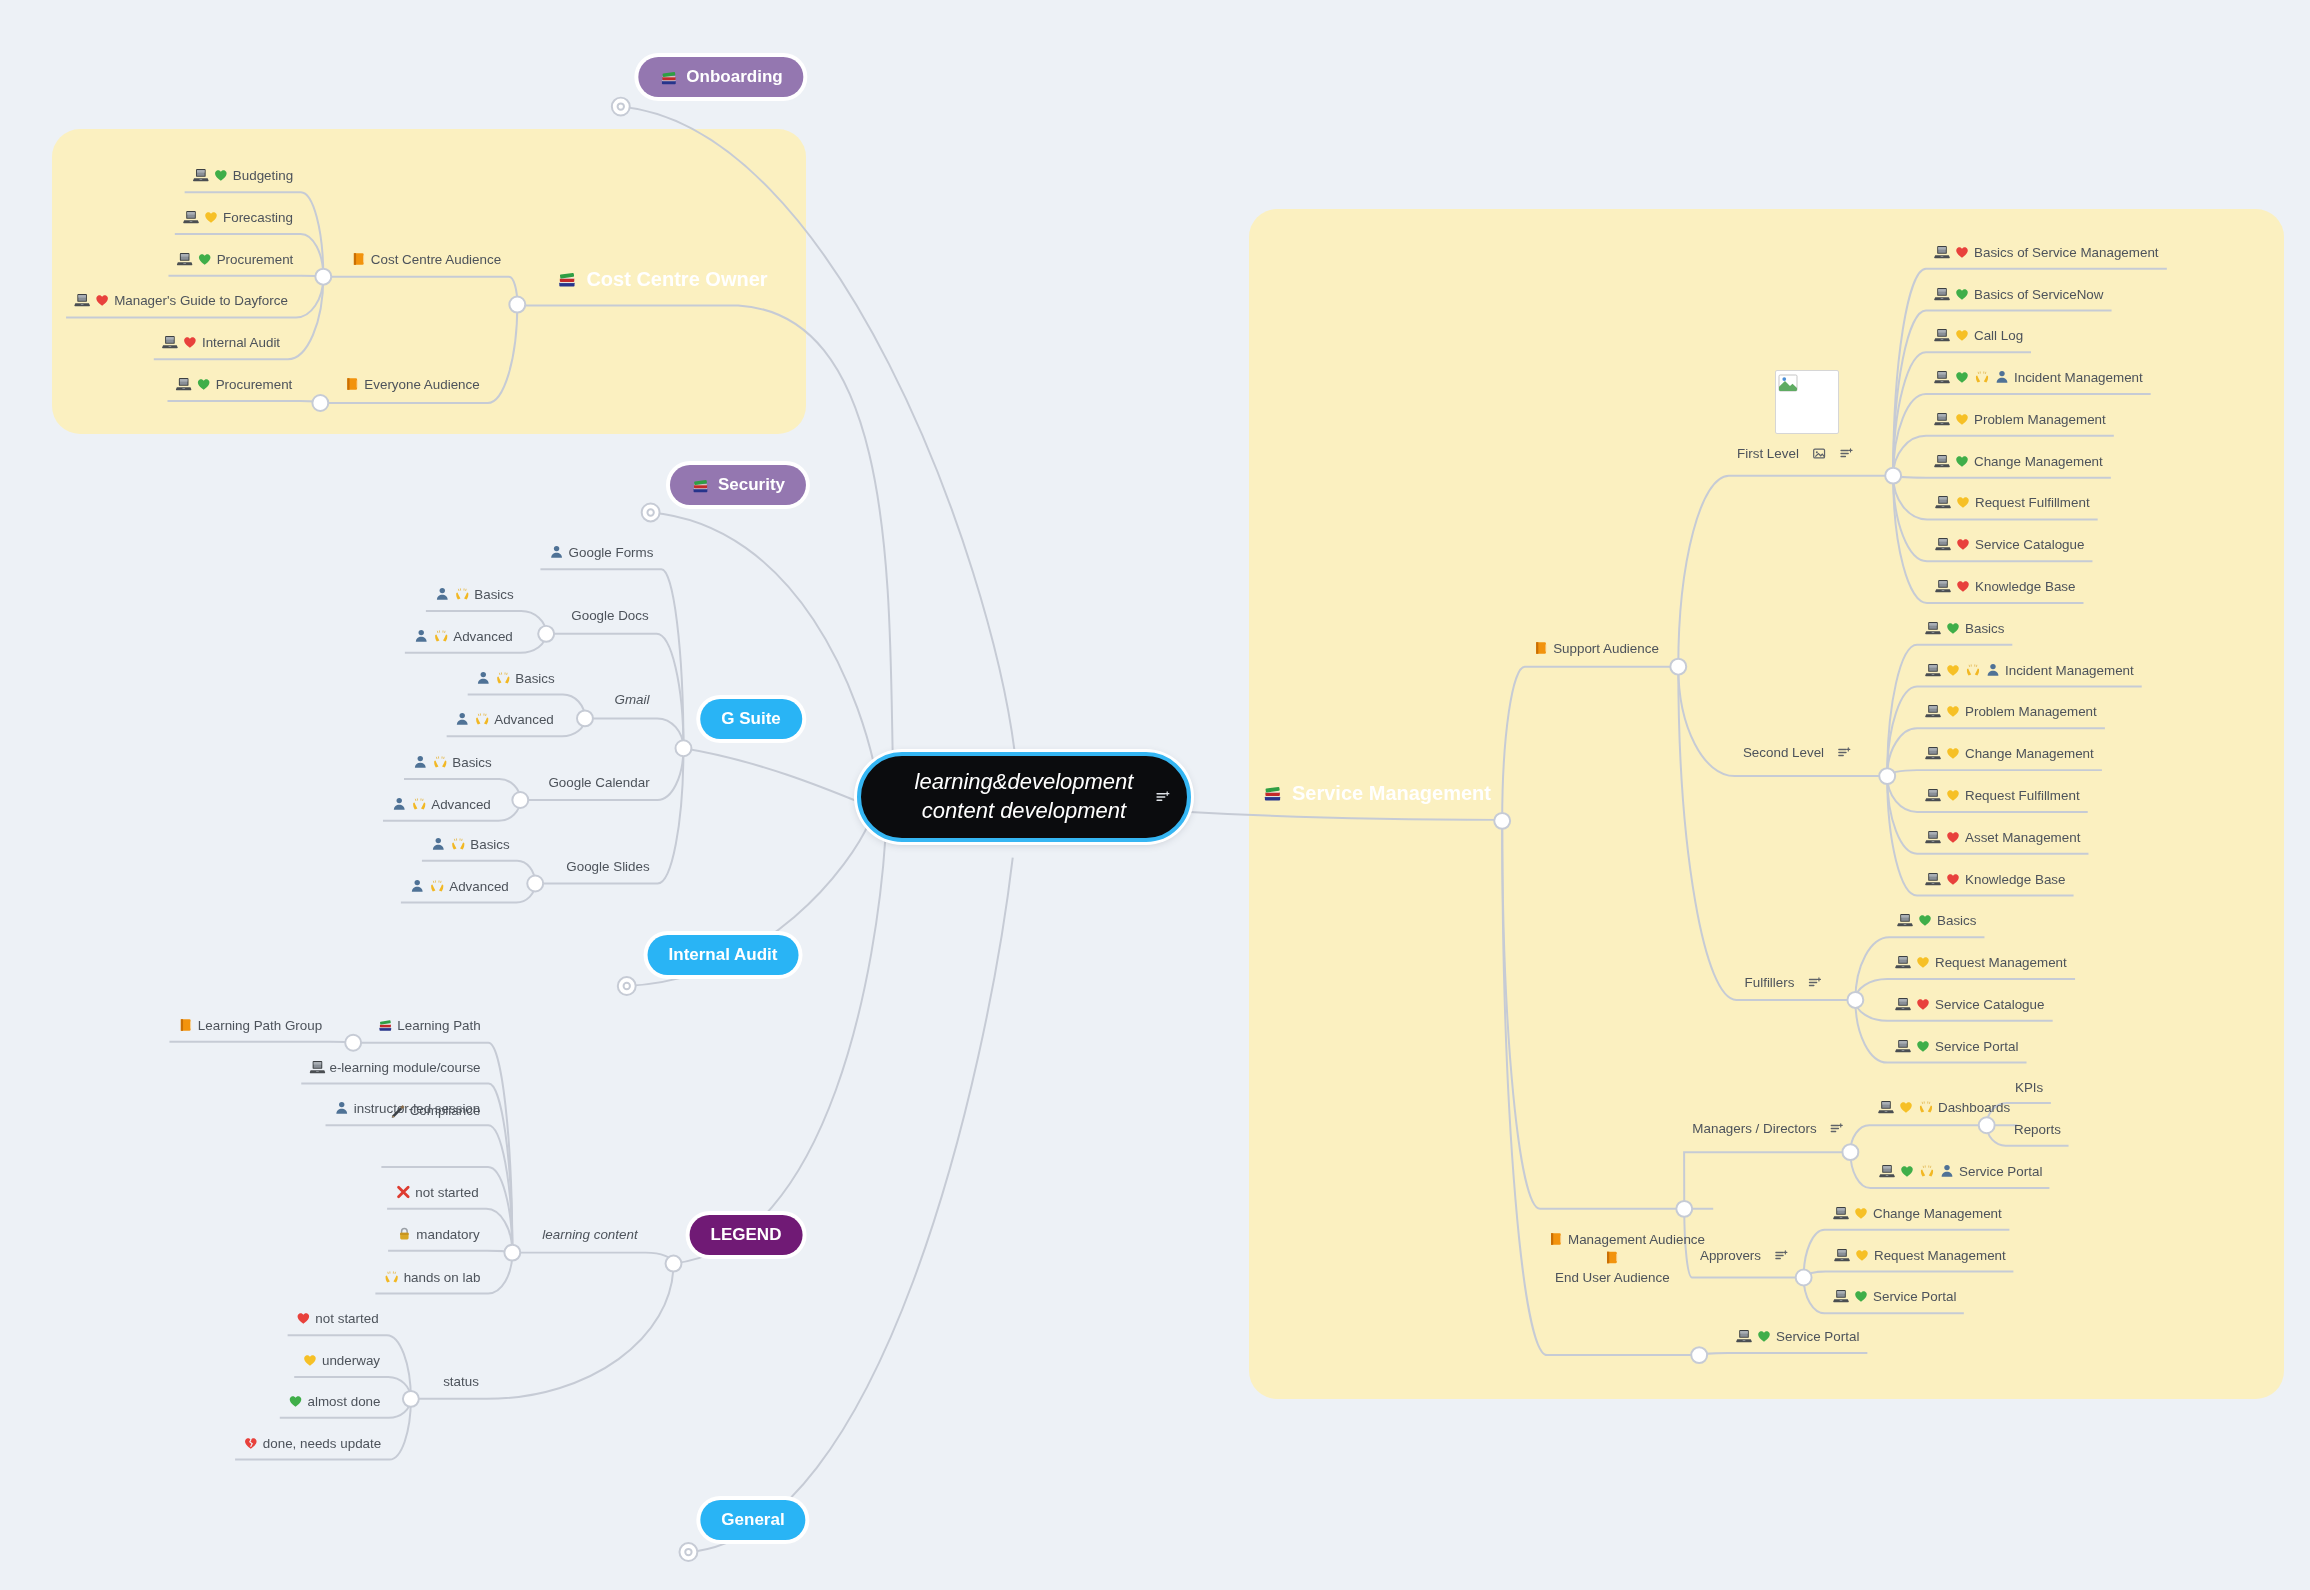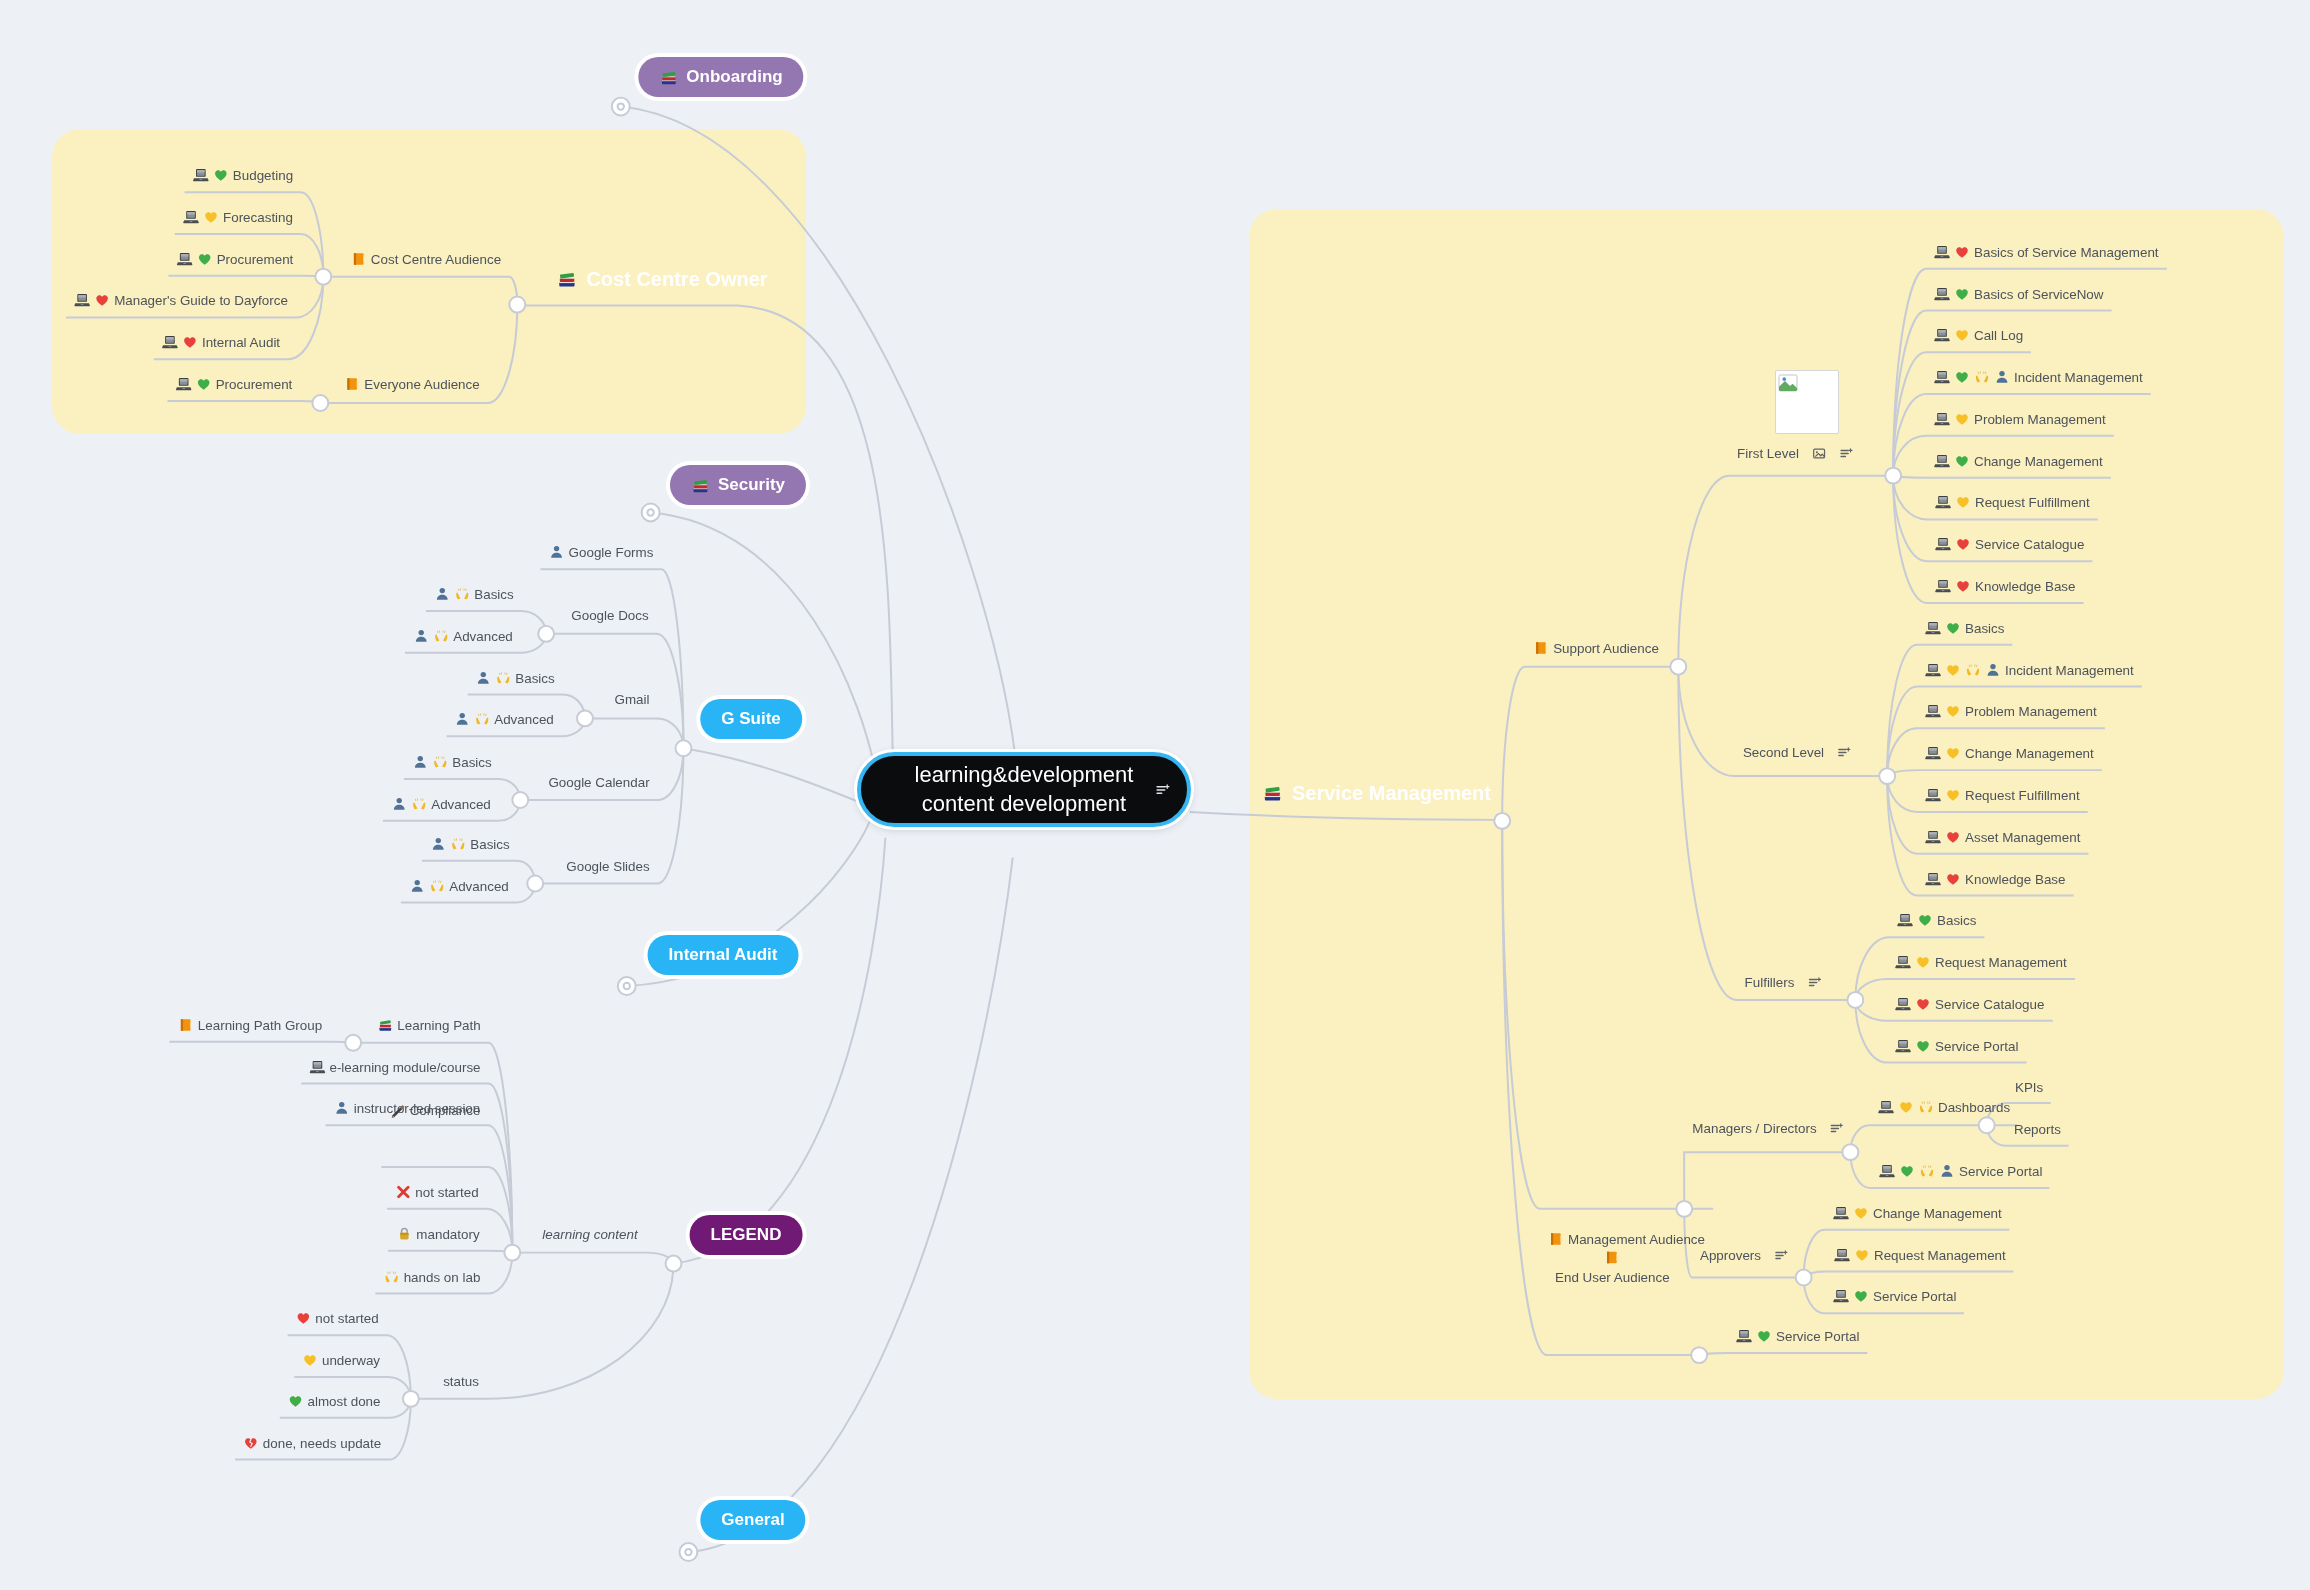--- a/index.html
+++ b/index.html
@@ -13,21 +13,21 @@
   .ic svg{width:16px;height:16px;display:block;}
   .tic{display:inline-flex;margin-left:9px;cursor:pointer;}
   .tic svg{width:14px;height:14px;display:block;}
   .pill{background:#888;border-radius:26px;color:#fff;font-weight:700;font-size:17px;padding:10px 21px;box-shadow:0 0 0 4px #fff,0 1px 3px rgba(60,70,90,.25);gap:8px;}
   .p-purple{background:#9477b0;}
   .p-blue{background:#29b4f5;}
   .p-black{background:#701a75;}
   .pill .ic svg{width:19px;height:19px;}
   .boxtitle{font-size:20px;font-weight:700;color:#fff;gap:9px;}
   .boxtitle .ic svg{width:21px;height:21px;}
-  #central{position:absolute;left:857px;top:752px;width:334px;height:75px;background:#0b0c0e;border:4px solid #35b6f3;border-radius:52px;box-shadow:0 0 0 3px #fff,0 2px 8px rgba(50,60,80,.25);z-index:4;display:flex;align-items:center;justify-content:center;box-sizing:border-box;}
+  #central{position:absolute;left:857px;top:752px;width:334px;height:90px;background:#0b0c0e;border:4px solid #35b6f3;border-radius:52px;box-shadow:0 0 0 3px #fff,0 2px 8px rgba(50,60,80,.25);z-index:4;display:flex;align-items:center;justify-content:center;box-sizing:border-box;font-style:italic;}
   #central .title{color:#fff;font-size:22px;text-align:center;width:261px;line-height:1.3;}
   #central .cnotes{position:absolute;right:17px;top:50%;transform:translateY(-50%);display:inline-flex;cursor:pointer;}
   #central .cnotes svg{width:15px;height:15px;}
   #thumb{position:absolute;left:1775px;top:370px;width:62px;height:62px;background:#fff;border:1px solid #d6d6d6;border-radius:2px;z-index:2;}
   #thumb svg{width:20px;height:20px;margin:2px;display:block;}
 </style>
 </head>
 <body>
 
 <div id="canvas">
@@ -400,21 +400,21 @@
             <g stroke="#e8c46a" stroke-width="1" stroke-linecap="round">
               <path d="M4.6 4.6 4.2 3.2"></path>
               <path d="M6.3 4.2 6.2 2.8"></path>
               <path d="M11.4 4.6 11.8 3.2"></path>
               <path d="M9.7 4.2 9.8 2.8"></path>
             </g>
           </svg>
         </span>
         <span>Advanced</span>
       </div>
-      <div class="label  ac" style="left: 632px; top: 699px;">
+      <div class="label  ac" style="left: 632px; top: 699px; font-style: italic;">
         <span>Gmail</span>
       </div>
       <div class="label  ac" style="left: 515px; top: 678px;">
         <span class="ic">
           <svg viewBox="0 0 16 16">
             <g fill="#4f7296">
               <circle cx="8" cy="4.6" r="2.7"></circle>
               <path d="M2.6 13.8c.2-3.2 2.5-5 5.4-5s5.2 1.8 5.4 5z"></path>
             </g>
           </svg>

